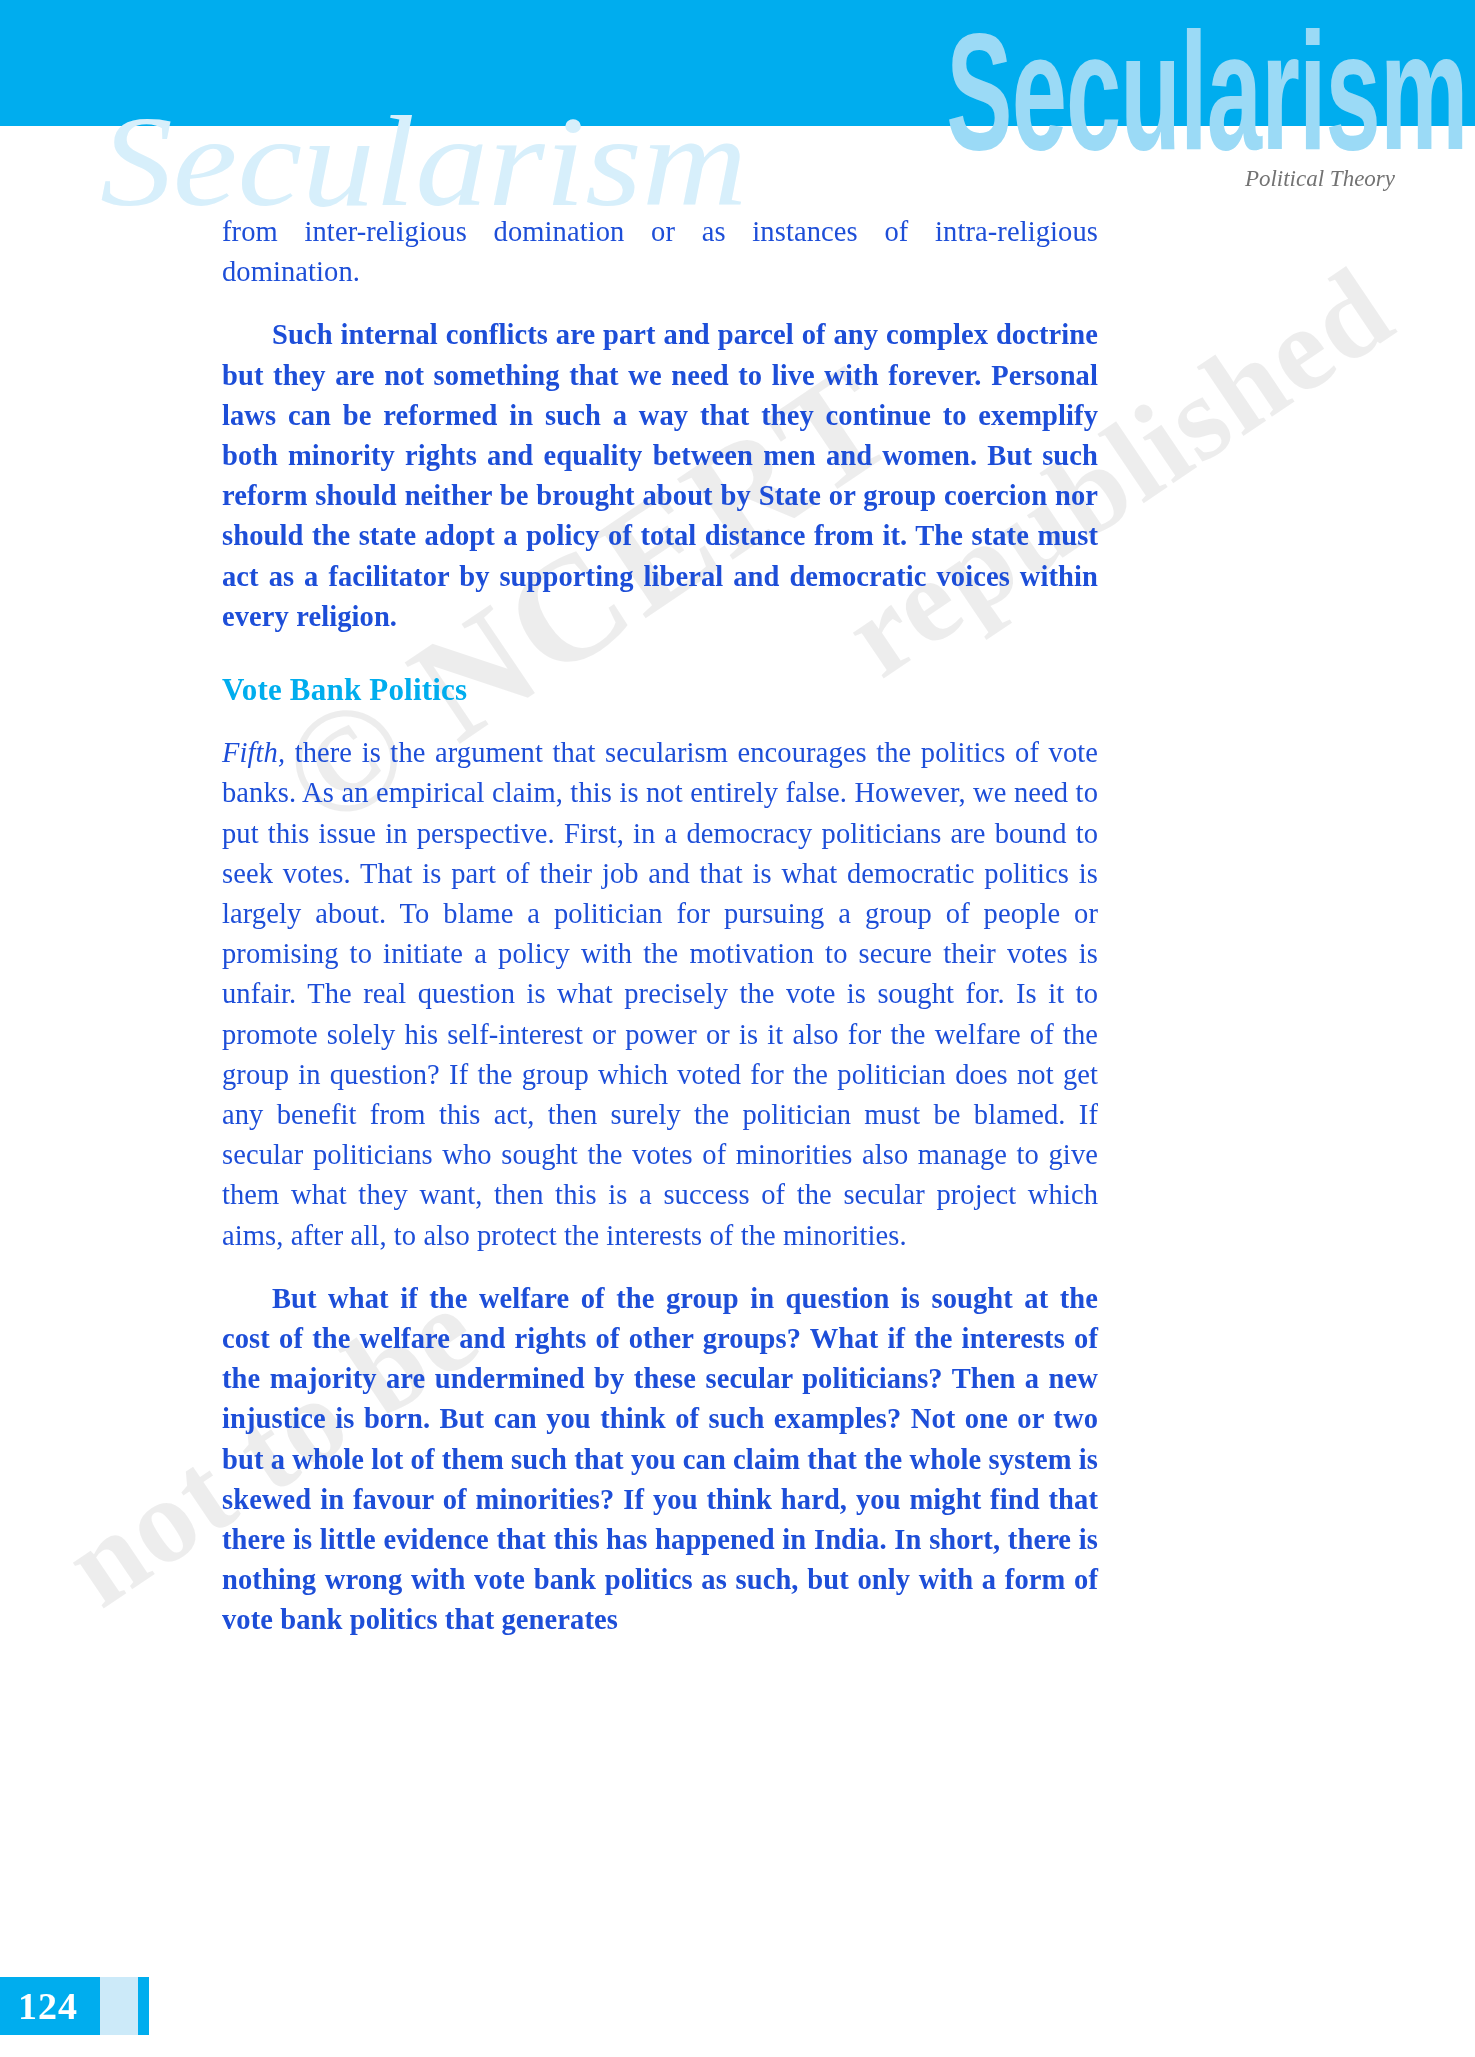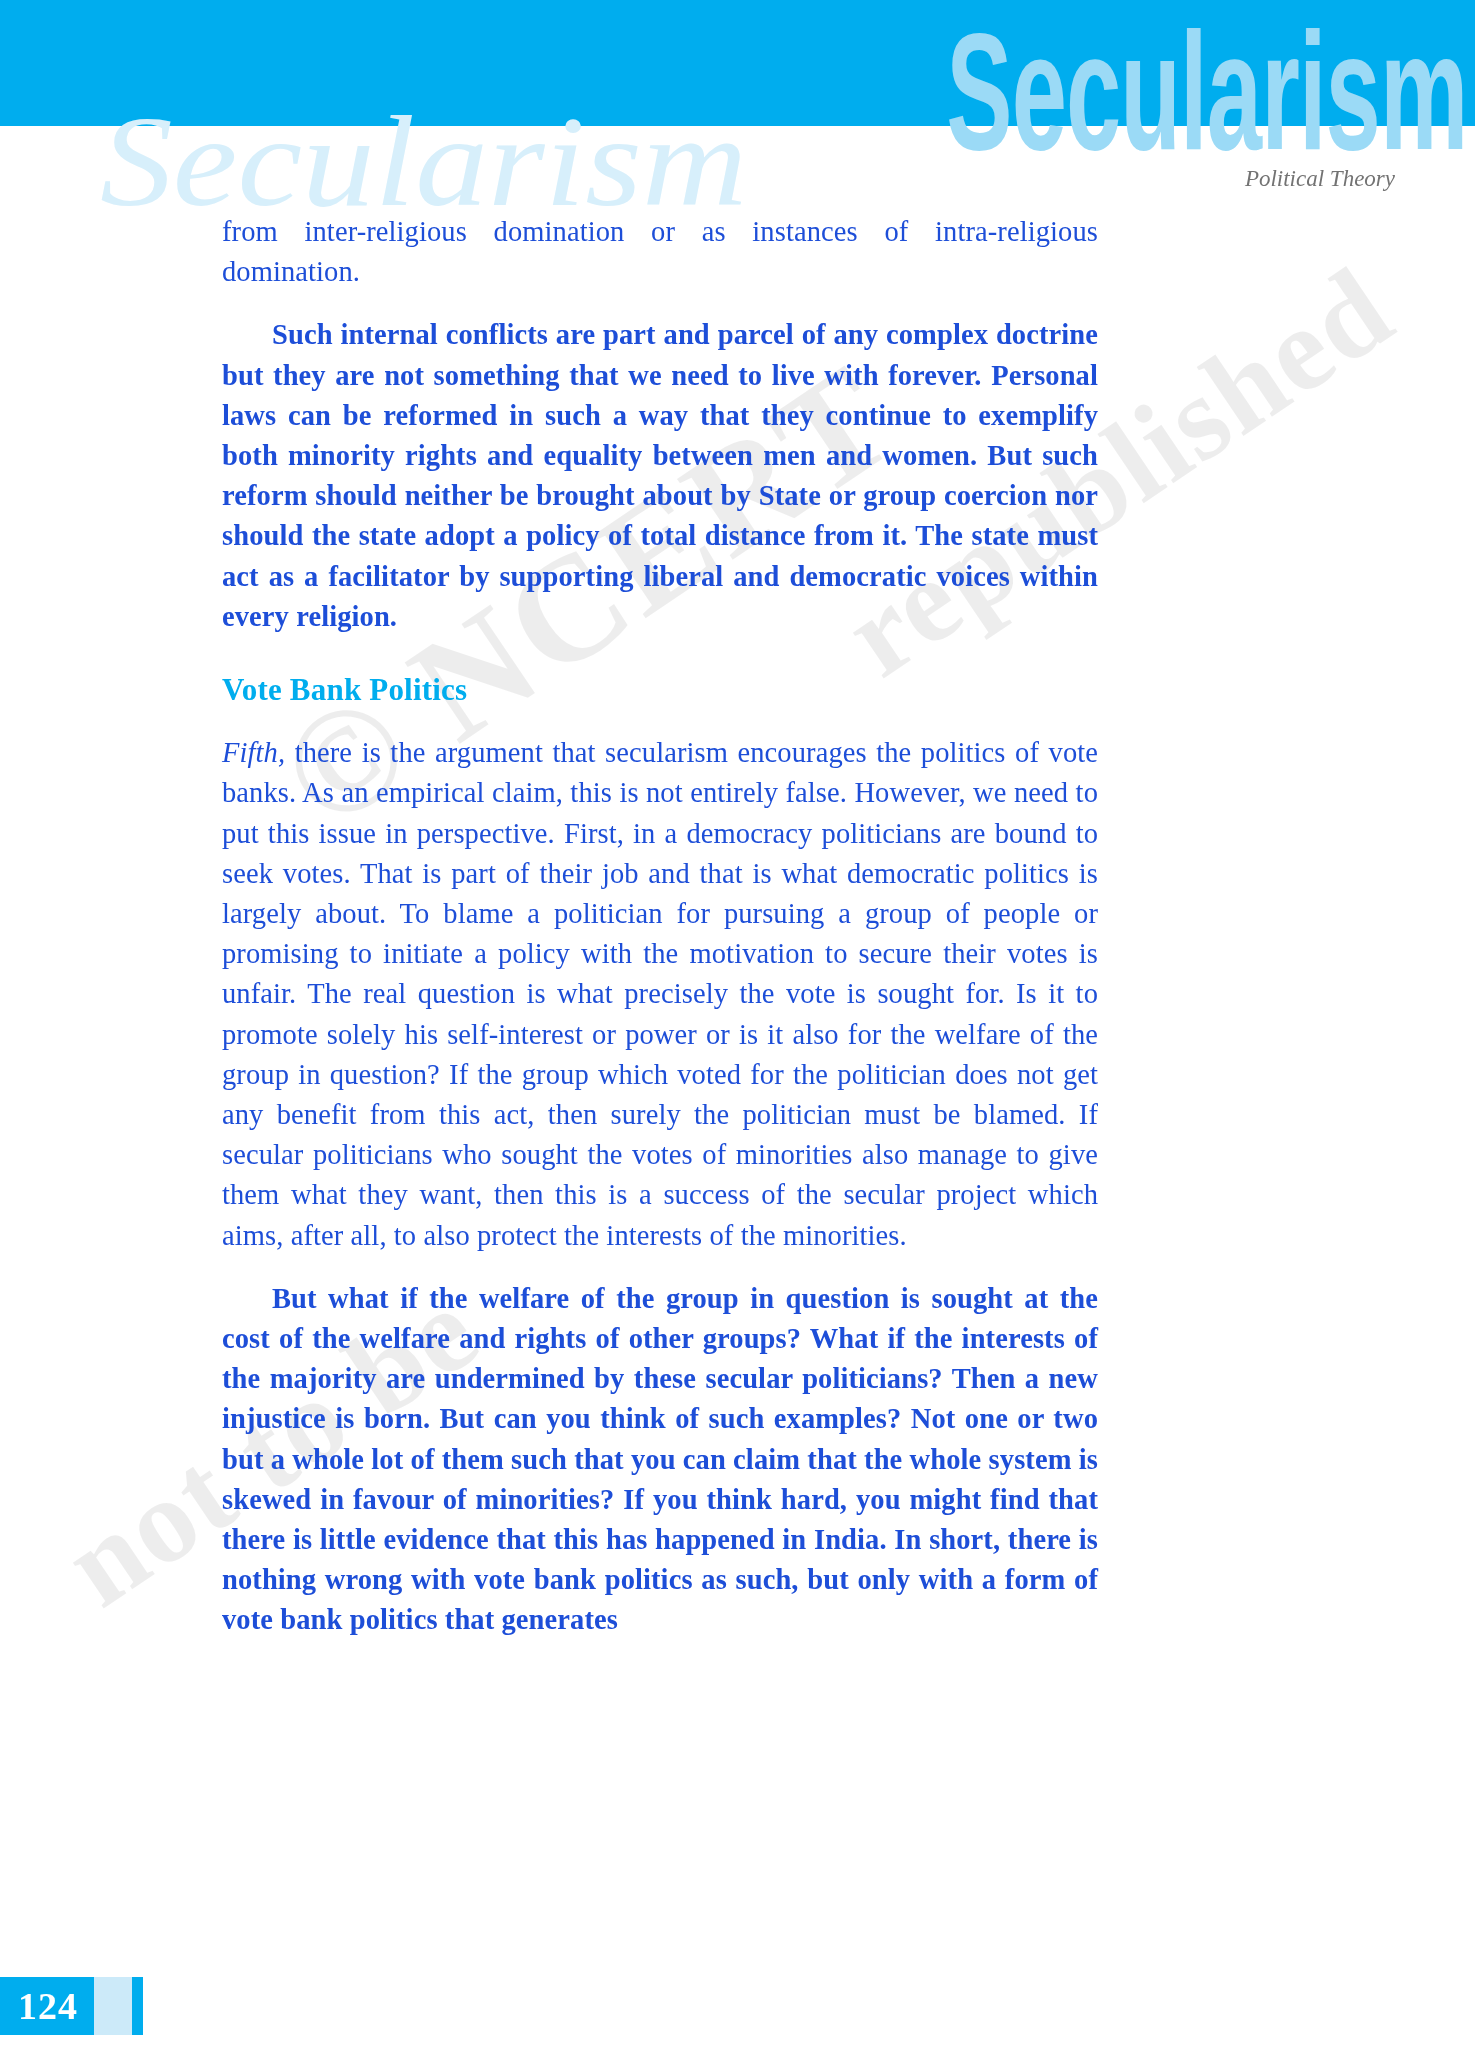--- a/index.html
+++ b/index.html
@@ -145,21 +145,21 @@
     display: flex;
     align-items: stretch;
     height: 58px;
   }
   .pn-main {
     background: #00ADEE;
     color: #ffffff;
     font-weight: 700;
     font-size: 38px;
     line-height: 58px;
-    padding: 0 16px 0 18px;
+    padding: 0 22px 0 18px;
     letter-spacing: 1px;
     font-family: "Liberation Serif", "DejaVu Serif", serif;
   }
   .pn-pale {
     background: #CCEAF9;
     width: 38px;
   }
   .pn-tick {
     background: #00ADEE;
     width: 11px;

